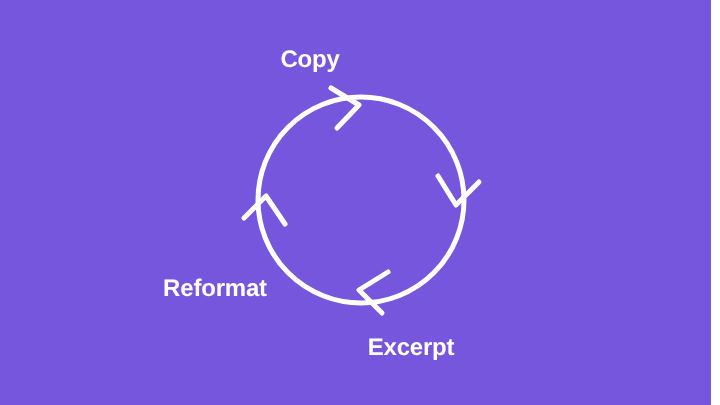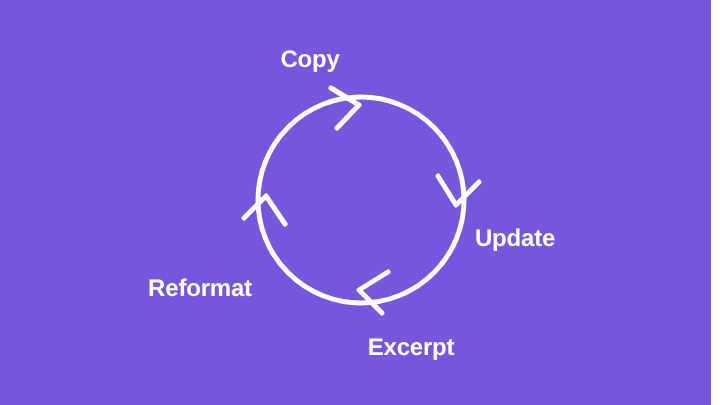--- a/index.html
+++ b/index.html
@@ -42,21 +42,21 @@
     white-space: nowrap;
     transform: translate(-50%, -50%);
     text-rendering: geometricPrecision;
   }
 
   
   .lbl-copy      { left: 310px; top: 60px;  }
   .lbl-excerpt   { left: 486px; top: 115px; }
   .lbl-update    { left: 515px; top: 239px; }
   .lbl-curate    { left: 411px; top: 348px; }
-  .lbl-reformat  { left: 200px; top: 289px; }
+  .lbl-reformat  { left: 215px; top: 289px; }
   .lbl-multiply  { left: 203px; top: 154px; }
 </style>
 </head>
 <body>
 
 <div id="slide">
 
   <svg id="cycle-svg" viewBox="0 0 720 405" xmlns="http://www.w3.org/2000/svg">
 
     <circle cx="361" cy="200" r="103" fill="none" stroke="#FFFFFF" stroke-width="5" stroke-linecap="round"></circle>
@@ -74,20 +74,19 @@
     </g>
 
     <g fill="none" stroke="#FFFFFF" stroke-width="5" stroke-linecap="round" stroke-linejoin="round">
       <path d="M 285 224 L 266 196 L 244 218"></path>
     </g>
   </svg>
 
   <div class="cycle-label lbl-copy">Copy</div>
 
 
-  <div class="cycle-label lbl-update">Update</div>
 
   <div class="cycle-label lbl-curate">Excerpt</div>
 
   <div class="cycle-label lbl-reformat">Reformat</div>
 
 
 </div>
 
 </body></html>

